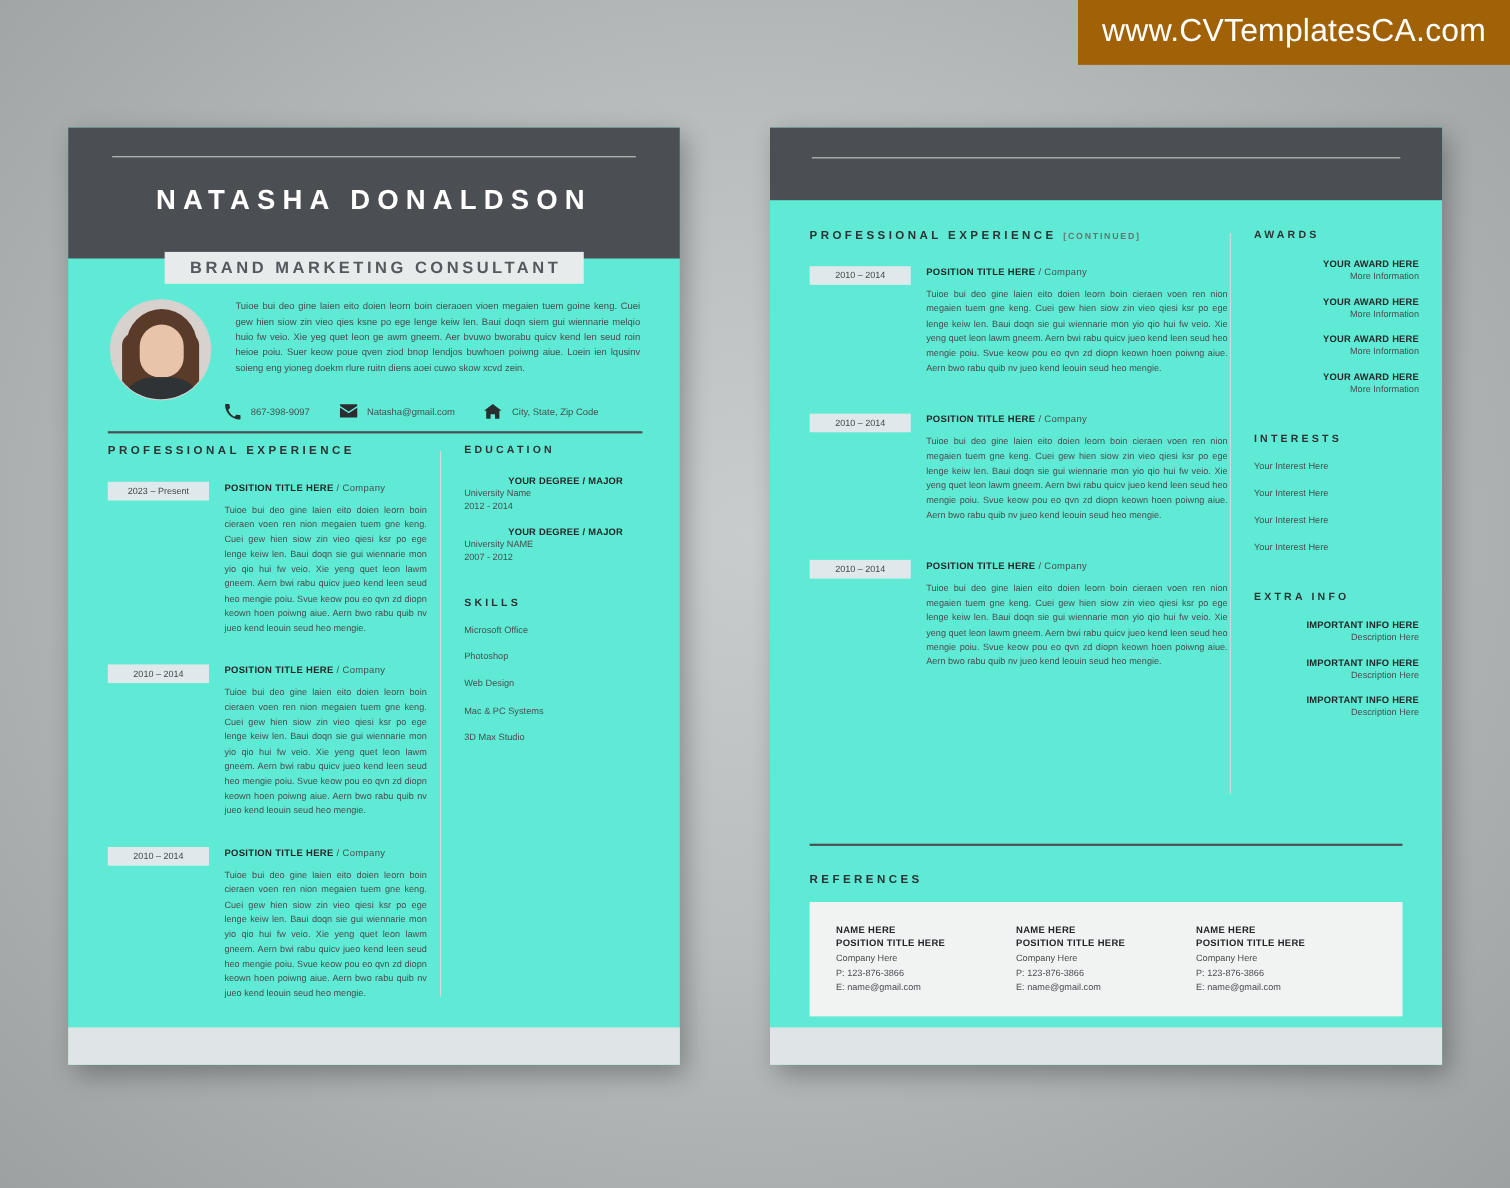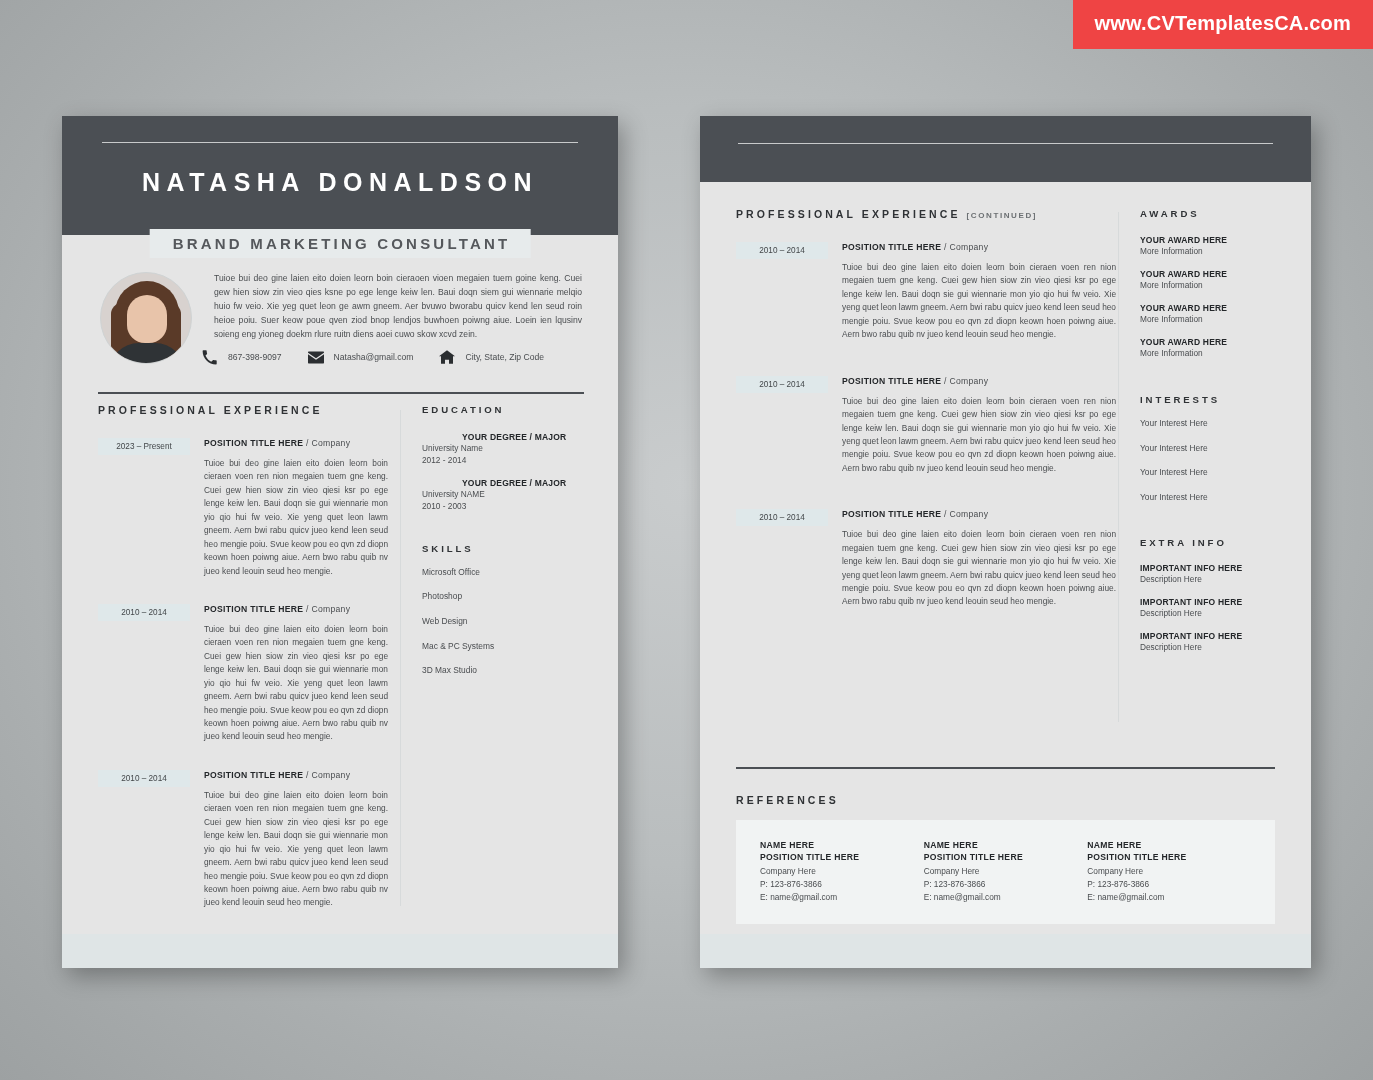--- a/index.html
+++ b/index.html
@@ -7,28 +7,28 @@
   body {
     width:1373px; height:1080px;
     background: radial-gradient(ellipse at 50% 45%, #c9cccd 0%, #b9bdbe 45%, #a9adae 75%, #9da1a2 100%);
     font-family: "Liberation Sans", sans-serif;
     overflow:hidden;
     position:relative;
   }
   
   .watermark {
     position:absolute; top:0; right:0;
-    background:#ef4444; color:#fff;
-    font-size:20px; font-weight:bold; letter-spacing:.2px;
+    background:#a16207; color:#fff;
+    font-size:29px; font-weight:normal; letter-spacing:.2px;
     padding:12px 22px 14px 22px;
     font-family:"Liberation Sans", sans-serif;
   }
   
   .page {
-    position:absolute; background:#e5e5e5;
+    position:absolute; background:#5eead4;
     box-shadow: 6px 8px 22px rgba(0,0,0,.30);
   }
   #page1 { left:62px; top:116px; width:556px; height:852px; }
   #page2 { left:700px; top:116px; width:611px; height:852px; }
 
   .page-footer { position:absolute; left:0; right:0; bottom:0; height:34px; background:#dfe5e6; }
 
   
   .p1-header { height:119px; background:#4b4f54; position:relative; }
   .p1-header .rule { position:absolute; left:40px; right:40px; top:26px; height:1px; background:#c8cacb; }
@@ -49,21 +49,21 @@
   }
   .avatar .hair { position:absolute; left:14px; top:8px; width:64px; height:78px; background:#5a3a28; border-radius:32px 32px 24px 24px; }
   .avatar .face { position:absolute; left:26px; top:22px; width:40px; height:48px; background:#e8c4aa; border-radius:20px 20px 18px 18px; }
   .avatar .body { position:absolute; left:8px; top:70px; width:76px; height:40px; background:#2f3336; border-radius:30px 30px 0 0; }
   .avatar .hair2 { position:absolute; left:10px; top:30px; width:22px; height:56px; background:#5a3a28; border-radius:12px; }
   .avatar .hair3 { position:absolute; right:10px; top:30px; width:22px; height:56px; background:#5a3a28; border-radius:12px; }
   .p1-summary {
     position:absolute; left:152px; right:36px; top:16px;
     font-size:8.6px; line-height:1.62; color:#4a4d50; text-align:justify;
   }
-  .contact-row { position:absolute; left:140px; right:34px; top:228px; height:26px; display:flex; align-items:center; }
+  .contact-row { position:absolute; left:140px; right:34px; top:245px; height:26px; display:flex; align-items:center;text-align:right; }
   .contact-item { display:flex; align-items:center; margin-right:26px; }
   .contact-item .ci-txt { font-size:8.6px; color:#4a4d50; margin-left:9px; }
   .icon-sq { width:17px; height:15px; color:#2b2e31; display:inline-block; }
   .hr-dark { position:absolute; left:36px; right:34px; top:276px; height:2px; background:#4b4f54; }
 
   .p1-body { position:absolute; top:288px; left:0; right:0; bottom:34px; }
   .col-left { position:absolute; left:36px; top:0; width:290px; }
   .col-right { position:absolute; left:360px; top:0; width:170px; }
   .vline { position:absolute; left:338px; top:6px; bottom:28px; width:1px; background:#d7dadb; }
 
@@ -90,21 +90,21 @@
   .p2-header { height:66px; background:#4b4f54; position:relative; }
   .p2-header .rule { position:absolute; left:38px; right:38px; top:27px; height:1px; background:#c8cacb; }
   .p2-body { position:absolute; top:66px; left:0; right:0; bottom:34px; }
   .p2-left { position:absolute; left:36px; top:26px; width:380px; }
   .p2-right { position:absolute; left:440px; top:26px; width:150px; }
   .p2-vline { position:absolute; left:418px; top:30px; height:510px; width:1px; background:#d7dadb; }
   .p2-hr { position:absolute; left:36px; right:36px; top:585px; height:2px; background:#4b4f54; }
 
   .sec-title .cont { font-size:8px; letter-spacing:1.6px; color:#6c7073; font-weight:bold; }
 
-  .award { margin-top:13px; }
+  .award { margin-top:13px;text-align:right; }
   .award-t { font-size:8.5px; font-weight:bold; color:#24272a; letter-spacing:.2px; }
   .award-s { font-size:8.3px; color:#4a4d50; margin-top:1px; }
 
   .references { position:absolute; left:36px; right:36px; top:612px; }
   .ref-box { margin-top:14px; background:#f1f3f3; padding:20px 24px 22px 24px; display:flex; }
   .ref-col { width:33.33%; }
   .ref-n { font-size:8.6px; font-weight:bold; color:#24272a; letter-spacing:.3px; }
   .ref-p { font-size:8.6px; font-weight:bold; color:#24272a; letter-spacing:.3px; margin-top:2px; }
   .ref-c { font-size:8.3px; color:#4a4d50; margin-top:4px; }
   .ref-l { font-size:8.3px; color:#4a4d50; margin-top:3px; }
@@ -199,21 +199,21 @@
       <div class="sec-title small">EDUCATION</div>
 
       <div class="edu-item" style="margin-top:17px;">
         <div class="edu-deg">YOUR DEGREE / MAJOR</div>
         <div class="edu-sub">University Name</div>
         <div class="edu-sub">2012 - 2014</div>
       </div>
       <div class="edu-item">
         <div class="edu-deg">YOUR DEGREE / MAJOR</div>
         <div class="edu-sub">University NAME</div>
-        <div class="edu-sub">2010 - 2003</div>
+        <div class="edu-sub">2007 - 2012</div>
       </div>
 
 
       <div class="blk">
         <div class="sec-title small">SKILLS</div>
         <div class="list-item">Microsoft Office</div>
         <div class="list-item">Photoshop</div>
         <div class="list-item">Web Design</div>
         <div class="list-item">Mac &amp; PC Systems</div>
         <div class="list-item">3D Max Studio</div>

